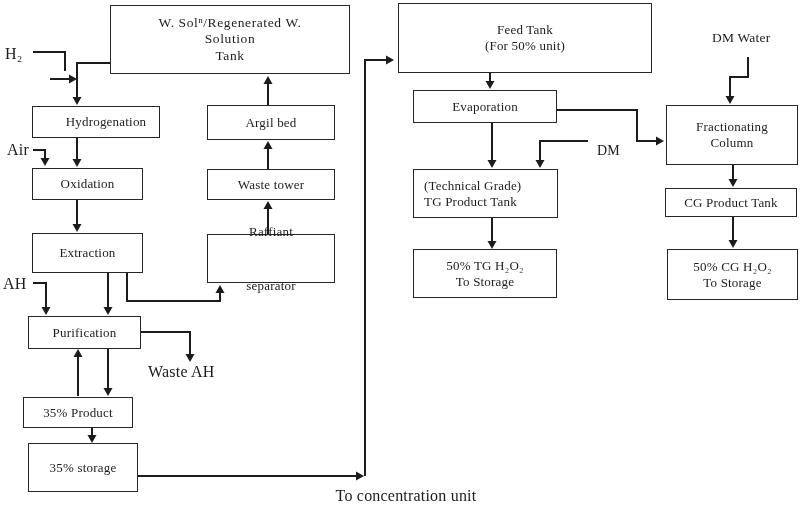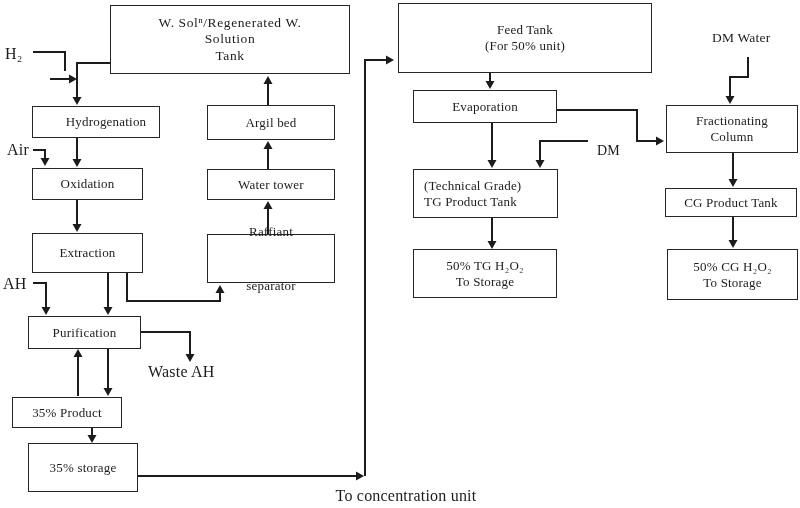--- a/index.html
+++ b/index.html
@@ -199,34 +199,34 @@
   </div>
 
   <div class="box" style="left:32px; top:233px; width:111px; height:40px;">
     <span>Extraction</span>
   </div>
 
   <div class="box" style="left:28px; top:316px; width:113px; height:33px;">
     <span>Purification</span>
   </div>
 
-  <div class="box" style="left:12px; top:397px; width:110px; height:31px;">
+  <div class="box" style="left:23px; top:397px; width:110px; height:31px;">
     <span>35% Product</span>
   </div>
 
   <div class="box" style="left:28px; top:443px; width:110px; height:49px;">
     <span>35% storage</span>
   </div>
 
   <div class="box" style="left:207px; top:105px; width:128px; height:35px;">
     <span>Argil bed</span>
   </div>
 
   <div class="box" style="left:207px; top:169px; width:128px; height:31px;">
-    <span>Water tower</span>
+    <span>Waste tower</span>
   </div>
 
   <div class="box" style="left:207px; top:234px; width:128px; height:49px;gap:38px;">
     <span>Raffiant</span>
     <span>separator</span>
   </div>
 
   <div class="box" style="left:398px; top:3px; width:254px; height:70px;">
     <span>Feed Tank</span>
     <span>(For 50% unit)</span>
@@ -239,21 +239,21 @@
   <div class="box align-left" style="left:413px; top:169px; width:145px; height:49px;">
     <span>(Technical Grade)</span>
     <span>TG Product Tank</span>
   </div>
 
   <div class="box" style="left:413px; top:249px; width:144px; height:49px;">
     <span>50% TG H₂O₂</span>
     <span>To Storage</span>
   </div>
 
-  <div class="box" style="left:666px; top:105px; width:132px; height:48px;">
+  <div class="box" style="left:666px; top:105px; width:132px; height:60px;">
     <span>Fractionating</span>
     <span>Column</span>
   </div>
 
   <div class="box" style="left:665px; top:188px; width:132px; height:29px;">
     <span>CG Product Tank</span>
   </div>
 
   <div class="box" style="left:667px; top:249px; width:131px; height:51px;">
     <span>50% CG H₂O₂</span>

